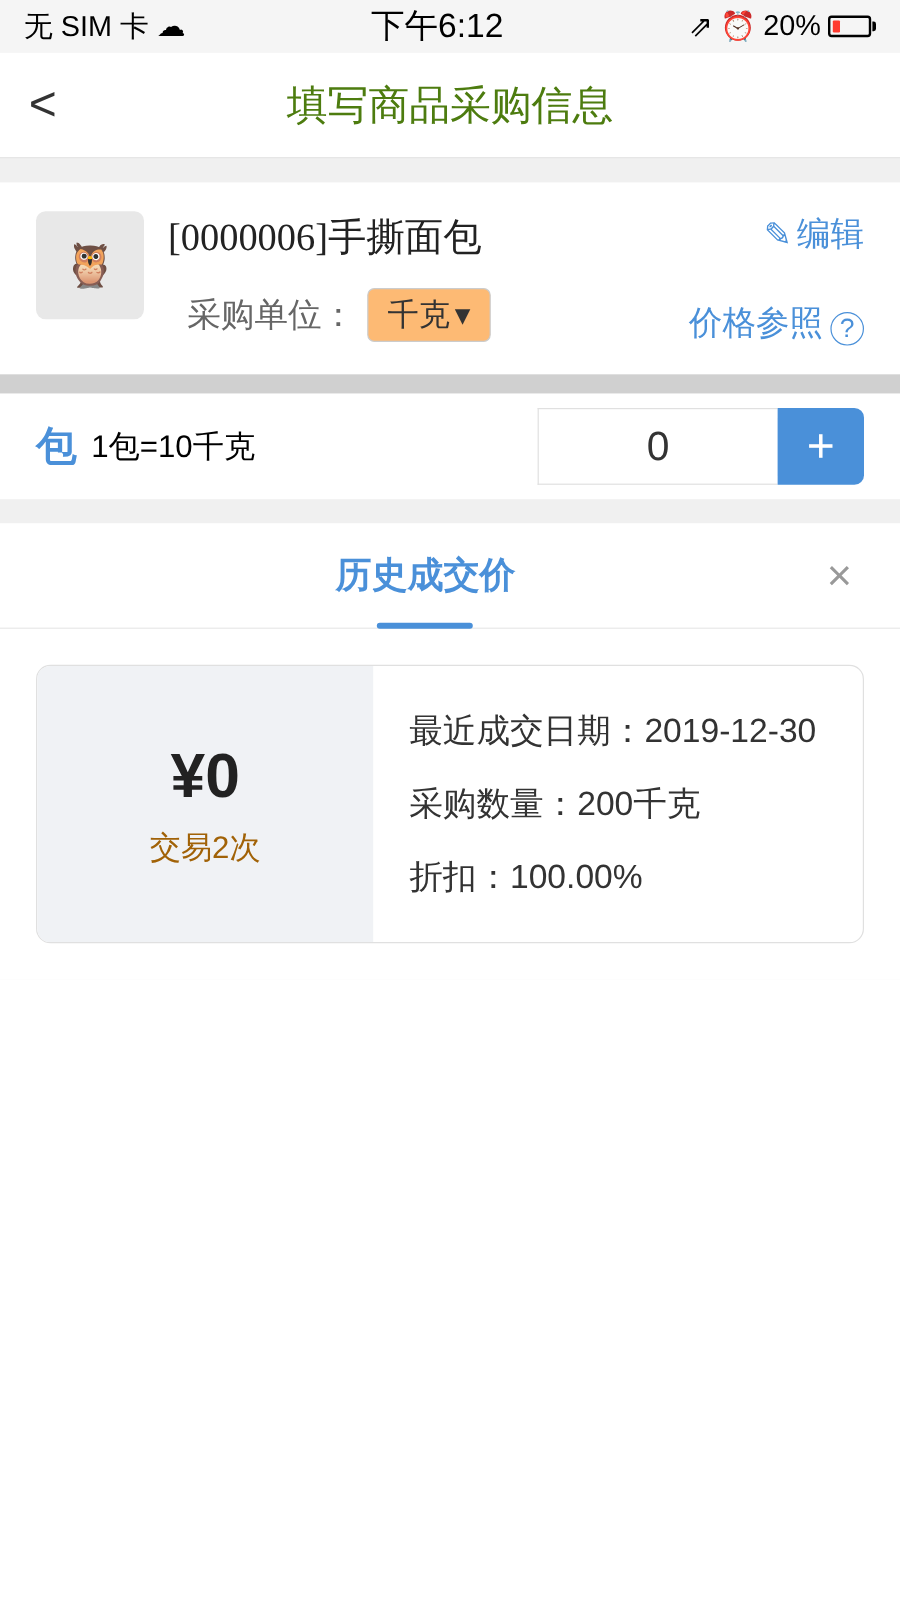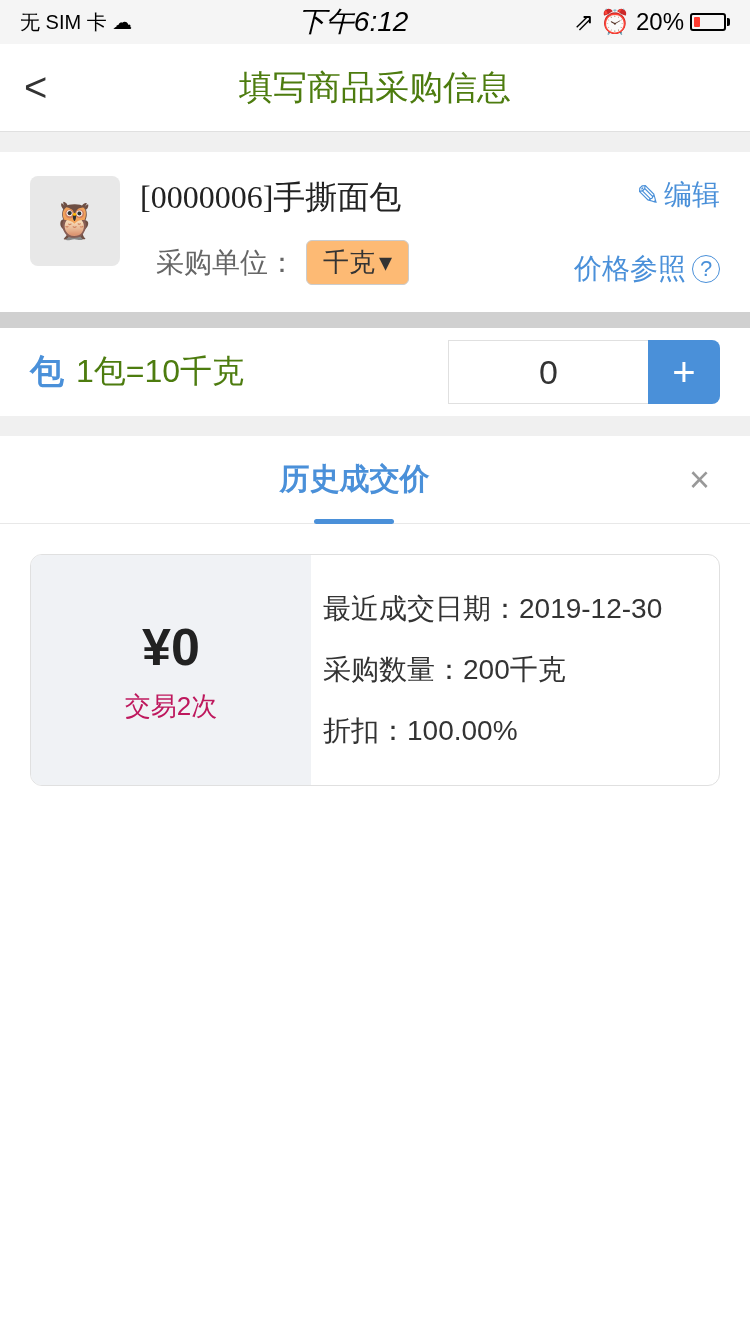--- a/index.html
+++ b/index.html
@@ -20,28 +20,27 @@
       display: flex;
       align-items: center;
       justify-content: space-between;
       padding: 0 20px;
       font-size: 26px;
     }
     .status-bar-left {
       display: flex;
       align-items: center;
       gap: 8px;
-      font-size: 20px;
+      font-size: 24px;
       color: #000;
     }
     .status-bar-center {
       font-size: 28px;
       font-weight: 500;
       color: #000;
-      font-style: italic;
     }
     .status-bar-right {
       display: flex;
       align-items: center;
       gap: 6px;
       font-size: 24px;
       color: #000;
     }
     .battery-icon {
       display: inline-flex;
@@ -161,21 +160,21 @@
       color: #4a90d9;
       display: flex;
       align-items: center;
       gap: 4px;
       cursor: pointer;
     }
     .price-ref-btn {
       font-size: 28px;
       color: #4a90d9;
       display: flex;
-      align-items: center;
+      align-items: flex-end;
       gap: 6px;
       cursor: pointer;
       margin-left: 44px;
     }
     .price-ref-row {
       display: flex;
       align-items: center;
       gap: 8px;
     }
 
@@ -199,22 +198,22 @@
       display: flex;
       align-items: center;
       gap: 12px;
     }
     .unit-badge {
       font-size: 34px;
       font-weight: 600;
       color: #4a90d9;
     }
     .unit-sub {
-      font-size: 32px;
-      color: #4d7c0f;
+      font-size: 26px;
+      color: #000000;
     }
     .quantity-control {
       display: flex;
       align-items: center;
       gap: 0;
     }
     .quantity-input-box {
       width: 200px;
       height: 64px;
       border: 1px solid #e0e0e0;
@@ -307,25 +306,25 @@
       padding: 40px 20px;
       gap: 12px;
     }
     .history-price-value {
       font-size: 52px;
       font-weight: 600;
       color: #222;
     }
     .history-price-count {
       font-size: 26px;
-      color: #be185d;
+      color: #a16207;
     }
     .history-detail-col {
       flex: 1;
-      padding: 32px 12px;
+      padding: 32px 30px;
       display: flex;
       flex-direction: column;
       gap: 16px;
     }
     .history-detail-item {
       font-size: 28px;
       color: #333;
       line-height: 1.6;
     }
 

